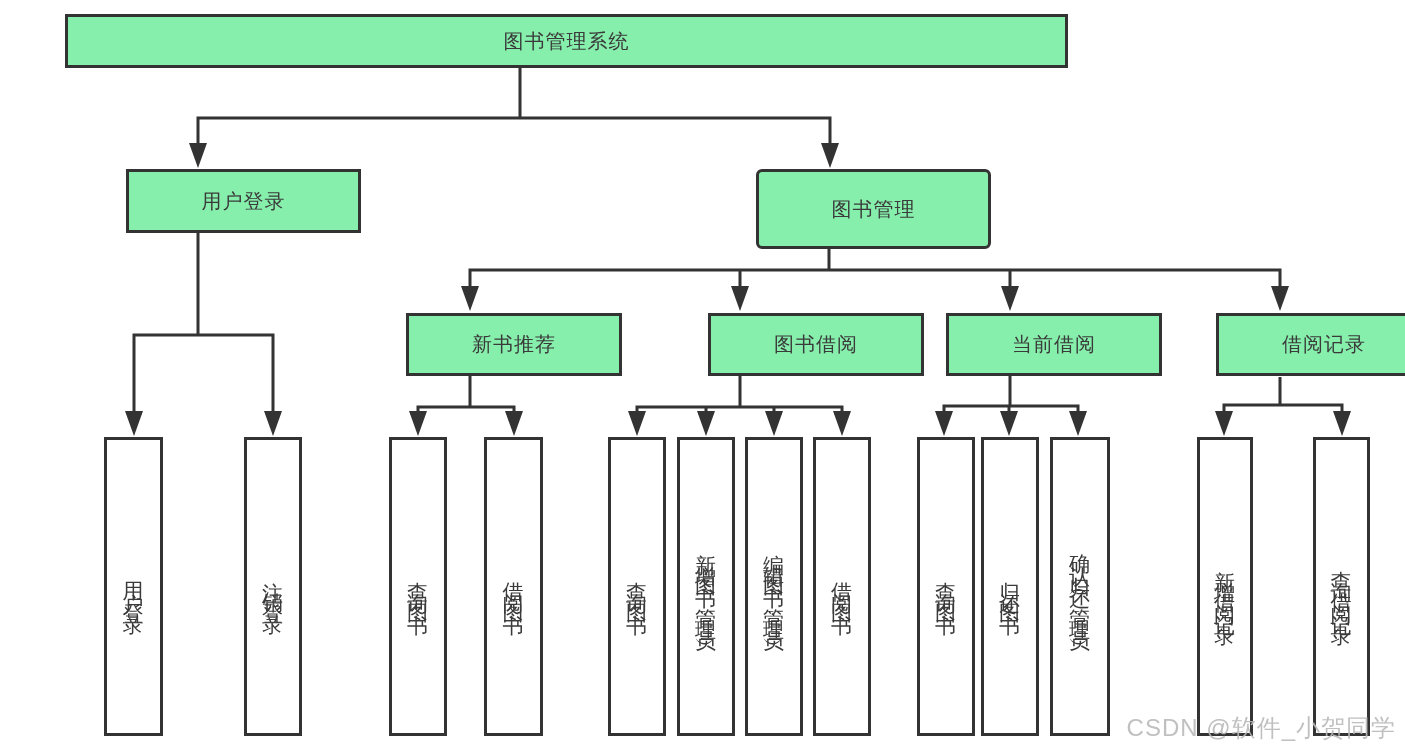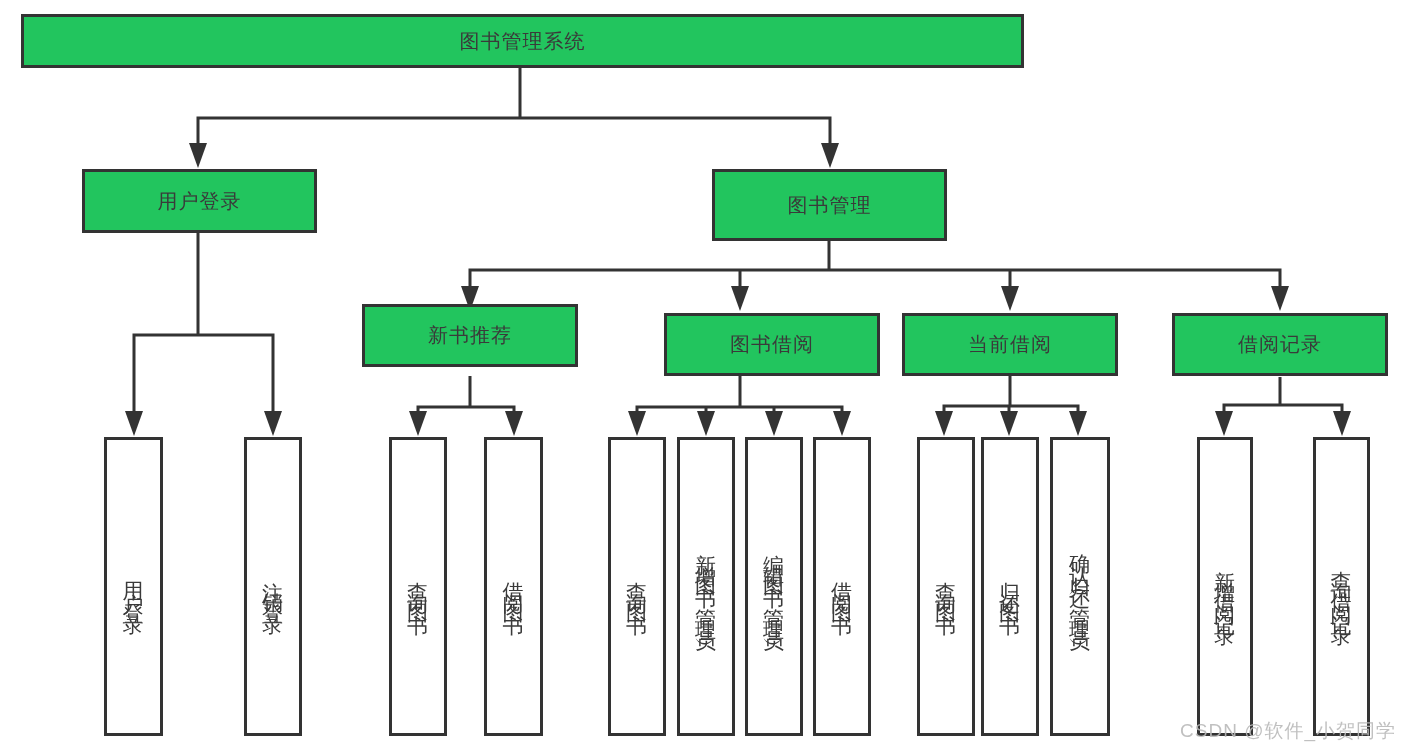--- a/index.html
+++ b/index.html
@@ -14,25 +14,26 @@
     position: absolute; left: 0; top: 0;
     width: 1405px; height: 747px;
   }
   #connectors {
     position: absolute; left: 0; top: 0; z-index: 1;
   }
   .node {
     position: absolute;
     box-sizing: border-box;
     border: 3px solid #333333;
-    background: #22c55e;
+    background: #86efac;
     display: flex;
     align-items: center;
     justify-content: center;
     z-index: 2;
+    margin-left: 44px;
   }
   .node .hlabel {
     font-size: 20px;
     color: #3a3a3a;
     letter-spacing: 1px;
     white-space: nowrap;
   }
   .vnode {
     position: absolute;
     box-sizing: border-box;
@@ -48,21 +49,21 @@
     text-orientation: mixed;
     font-size: 21px;
     line-height: 1;
     letter-spacing: 11px;
     color: #3a3a3a;
     white-space: nowrap;
   }
   #watermark {
     position: absolute;
     right: 9px; bottom: 3px;
-    font-size: 19px;
+    font-size: 24px;
     letter-spacing: 1px;
     color: rgba(185, 185, 185, 0.9);
     z-index: 3;
     white-space: nowrap;
   }
 </style>
 </head>
 <body>
 
 <div id="stage">
@@ -111,25 +112,25 @@
     </g>
   </svg>
 
   <div class="node" style="left:21px; top:14px; width:1003px; height:54px;">
     <span class="hlabel">图书管理系统</span>
   </div>
 
   <div class="node" style="left:82px; top:169px; width:235px; height:64px;">
     <span class="hlabel">用户登录</span>
   </div>
-  <div class="node" style="left:712px; top:169px; width:235px; height:72px;">
+  <div class="node" style="left:712px; top:169px; width:235px; height:80px;border-radius:6px;">
     <span class="hlabel">图书管理</span>
   </div>
 
-  <div class="node" style="left:362px; top:304px; width:216px; height:63px;">
+  <div class="node" style="left:362px; top:313px; width:216px; height:63px;">
     <span class="hlabel">新书推荐</span>
   </div>
   <div class="node" style="left:664px; top:313px; width:216px; height:63px;">
     <span class="hlabel">图书借阅</span>
   </div>
   <div class="node" style="left:902px; top:313px; width:216px; height:63px;justify-content:center;">
     <span class="hlabel">当前借阅</span>
   </div>
   <div class="node" style="left:1172px; top:313px; width:216px; height:63px;font-family:Liberation Mono, monospace;">
     <span class="hlabel">借阅记录</span>

